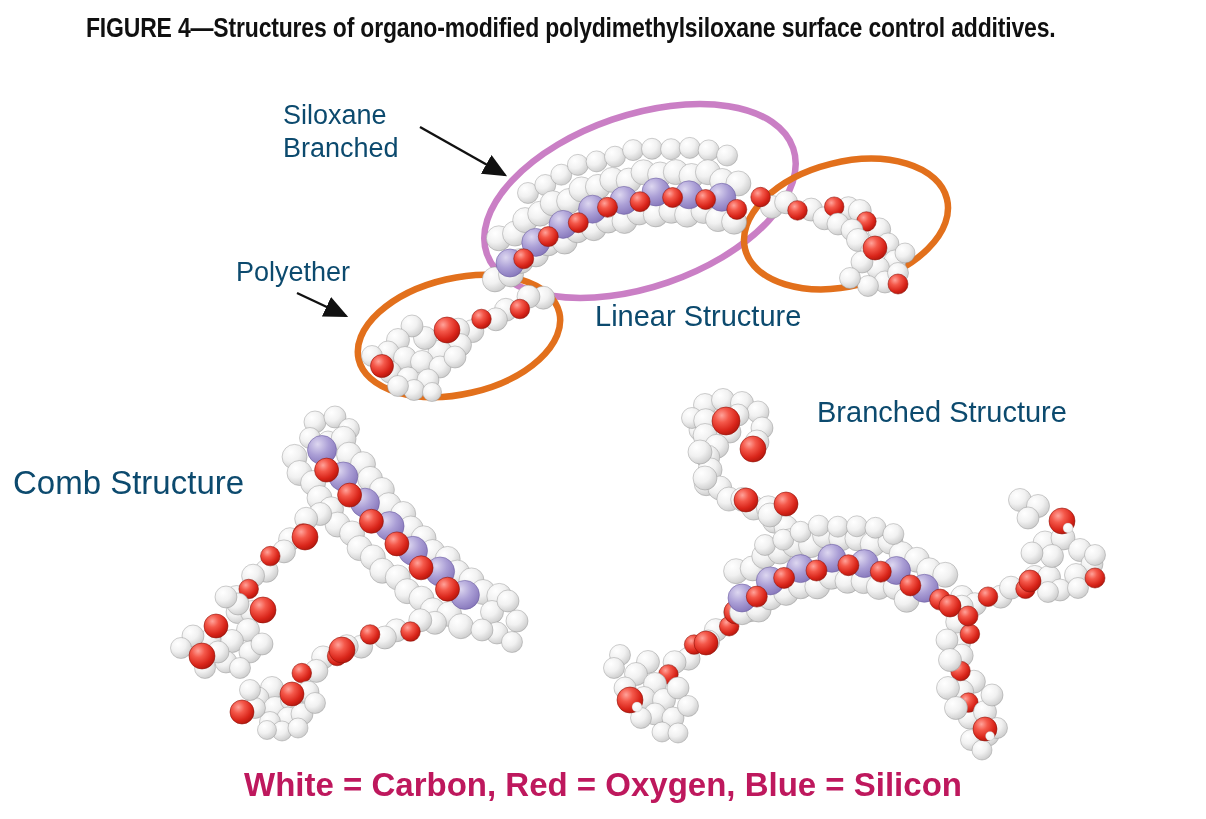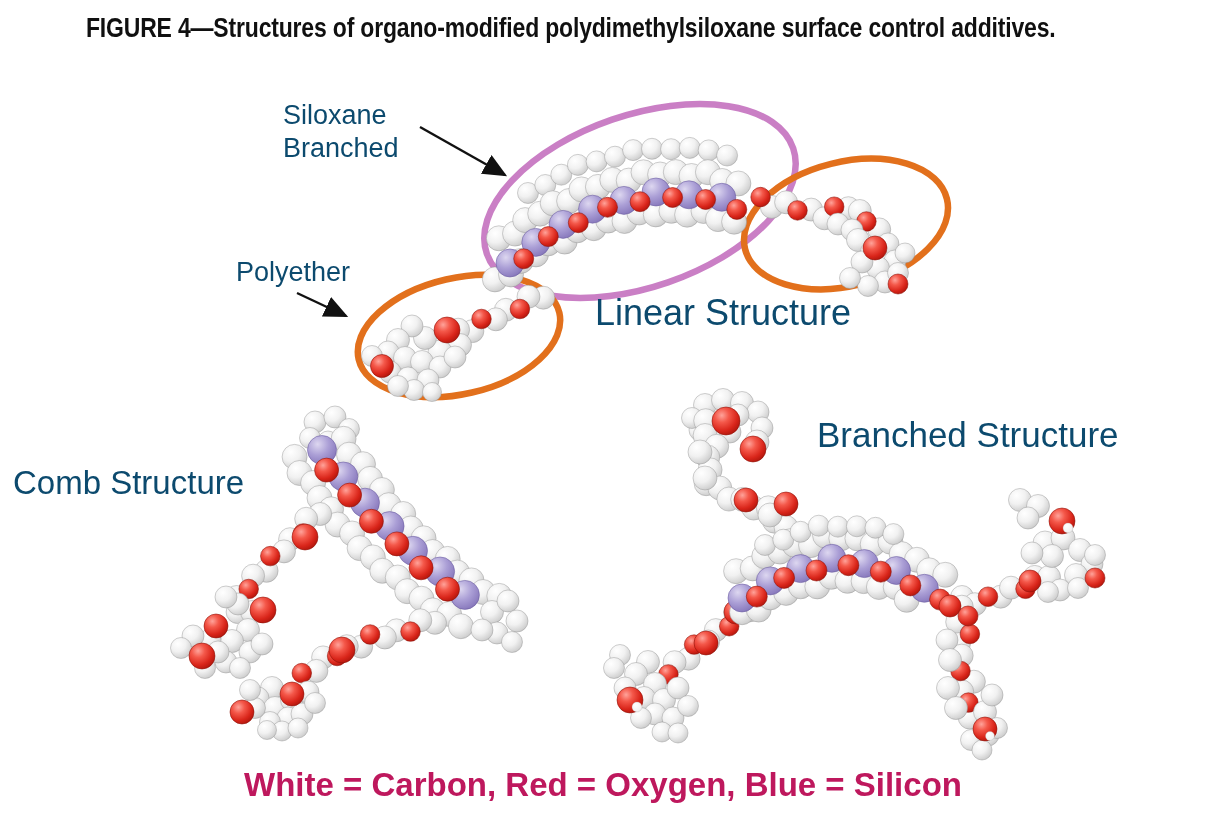--- a/index.html
+++ b/index.html
@@ -4,23 +4,23 @@
 <style>
   html,body{margin:0;padding:0;background:#ffffff;}
   .stage{position:relative;width:1206px;height:819px;background:#ffffff;overflow:hidden;
          font-family:"Liberation Sans", sans-serif;color:#1c1c1c;}
   .fig-title{position:absolute;left:86px;top:12px;font-size:28px;font-weight:700;
              white-space:nowrap;transform:scaleX(.82);transform-origin:0 50%;
              letter-spacing:-0.2px;color:#101010;}
   .lbl{position:absolute;color:#0c4a6e;white-space:nowrap;}
   .lbl-siloxane{left:283px;top:99px;font-size:27px;line-height:1.22;}
   .lbl-polyether{left:236px;top:257px;font-size:27px;}
-  .lbl-linear{left:595px;top:292px;font-size:36px;}
+  .lbl-linear{left:595px;top:300px;font-size:29px;}
   .lbl-comb{left:13px;top:464px;font-size:33px;}
-  .lbl-branched{left:817px;top:415px;font-size:35px;}
+  .lbl-branched{left:817px;top:396px;font-size:29px;}
   .legend{position:absolute;left:50%;top:766px;transform:translateX(-50%);
           font-size:33px;font-weight:700;white-space:nowrap;color:#be185d;}
   .canvas{position:absolute;left:0;top:0;}
   .aC{stroke:#909090;stroke-opacity:.55;stroke-width:.8;}
   .aO{stroke:#8c1008;stroke-opacity:.7;stroke-width:.8;}
   .aSi{stroke:#6a5ca0;stroke-opacity:.7;stroke-width:.8;}
   .aH{stroke:#aaaaaa;stroke-opacity:.5;stroke-width:.5;}
 </style>
 </head>
 <body>

